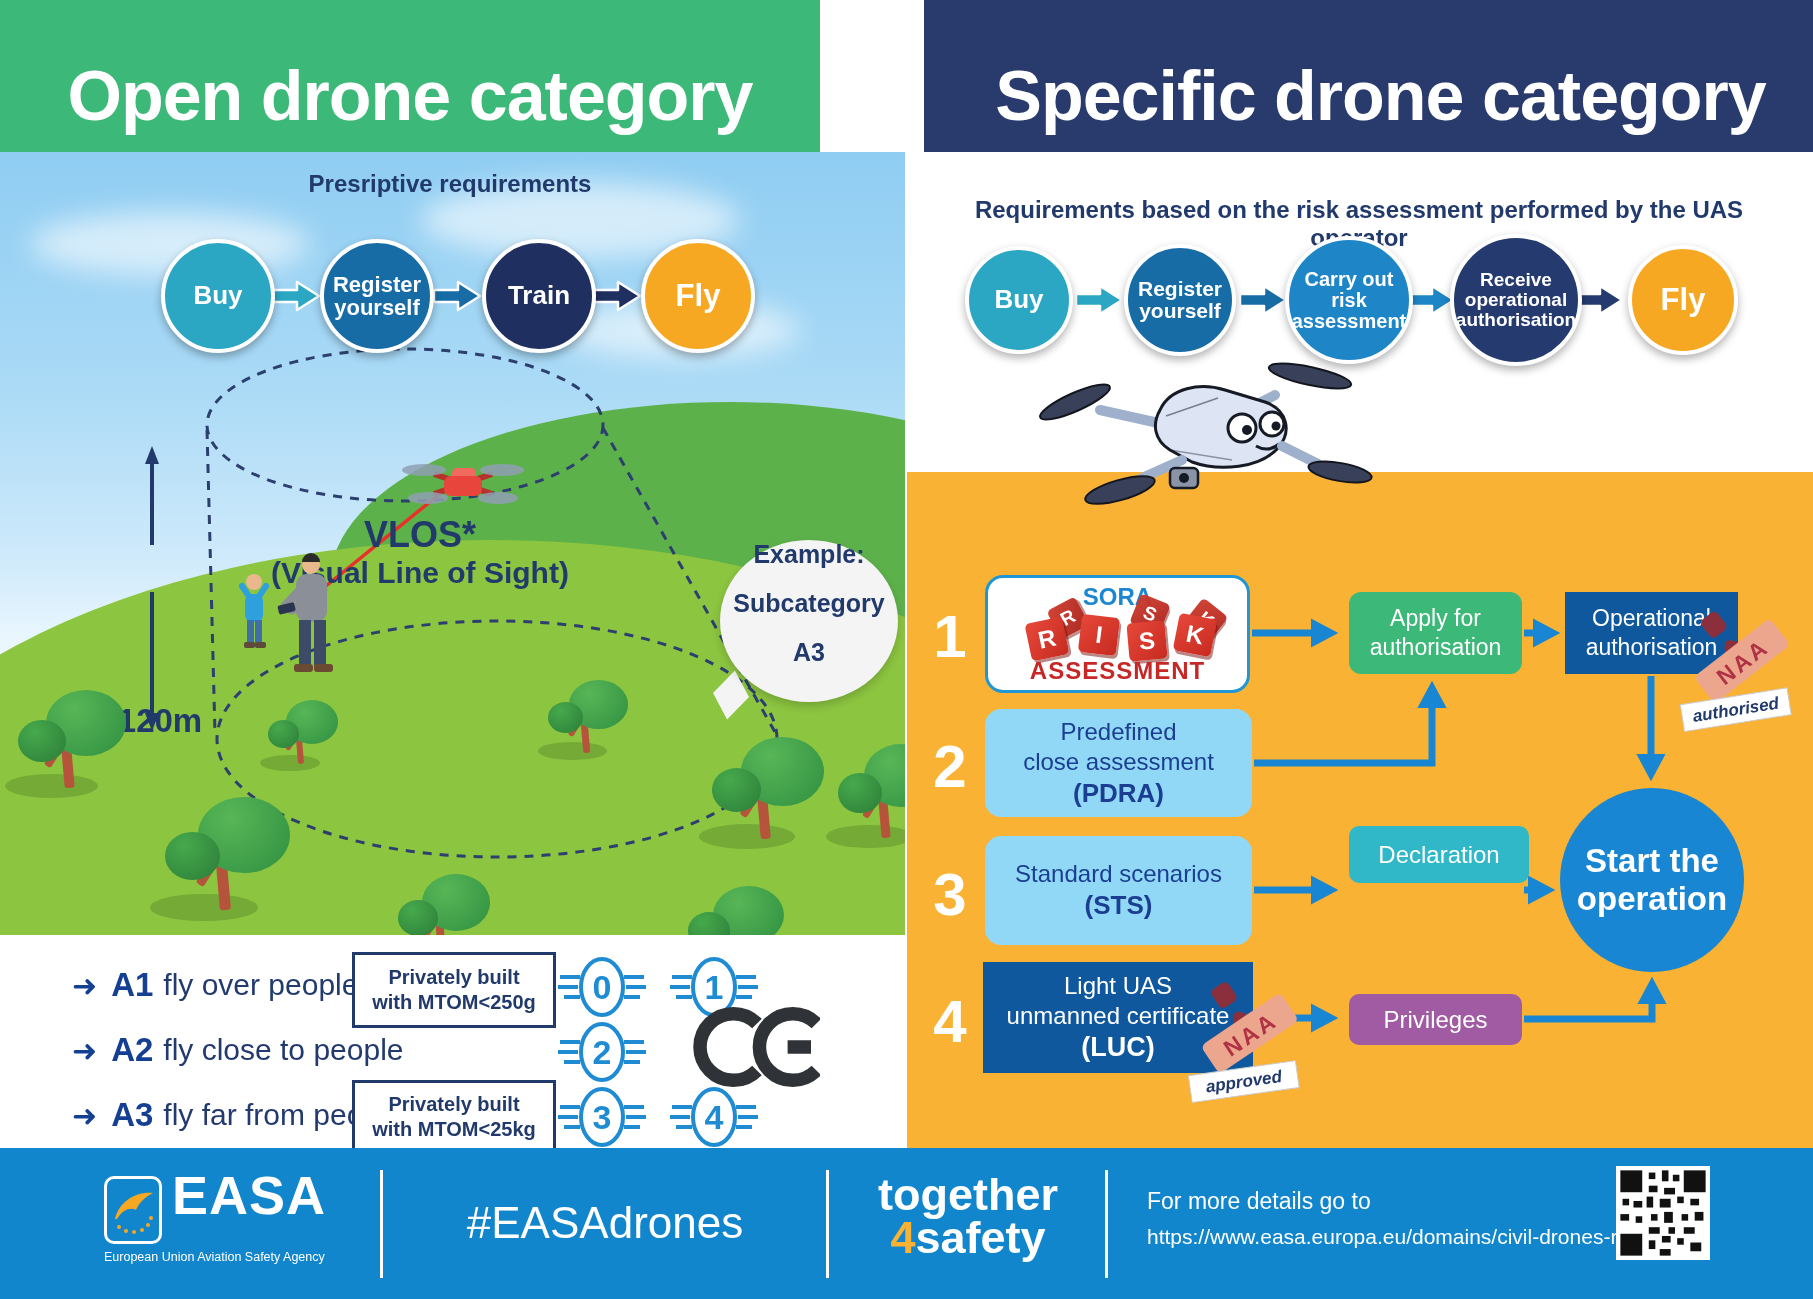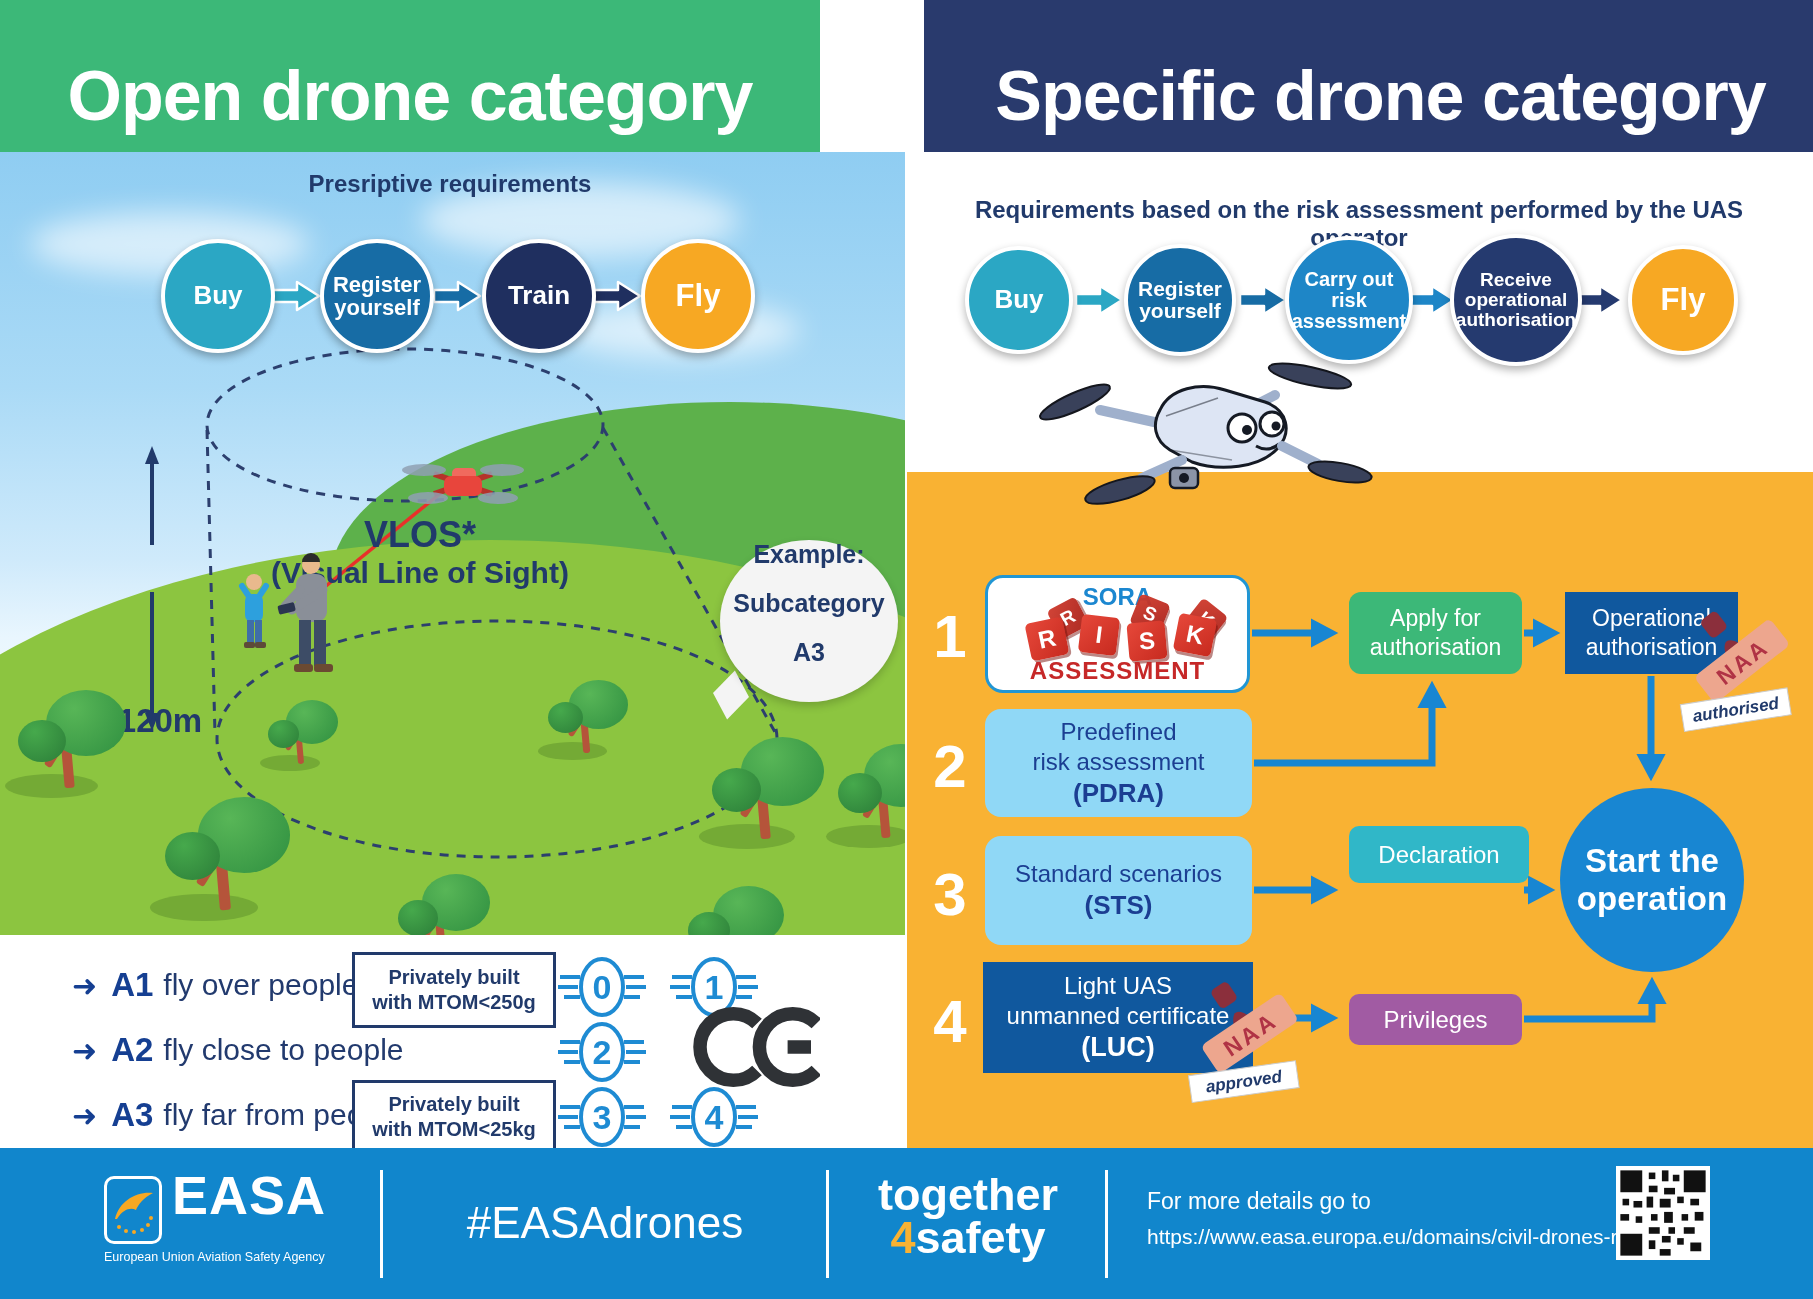--- a/index.html
+++ b/index.html
@@ -432,21 +432,21 @@
         <span>S</span>
       </div>
     <div class="die" style="left:188px;top:38px;width:38px;height:38px;font-size:24px;transform:rotate(11deg);">
         <span>K</span>
       </div>
     <div class="sora-bottom">ASSESSMENT</div>
   </div>
 
   <div class="lblue-box" style="left:985px;top:709px;width:267px;height:108px;">
     <span>Predefined</span>
-    <span>risk assessment</span>
+    <span>close assessment</span>
     <span class="abbr">(PDRA)</span>
   </div>
   <div class="lblue-box" style="left:985px;top:836px;width:267px;height:109px;">
     <span>Standard scenarios</span>
     <span class="abbr">(STS)</span>
   </div>
   <div class="dblue-box" style="left:983px;top:962px;width:270px;height:111px;">
     <span>Light UAS</span>
     <span>unmanned certificate</span>
     <span class="abbr">(LUC)</span>

